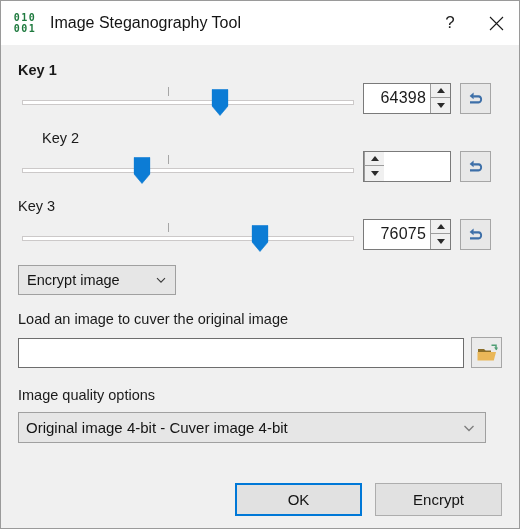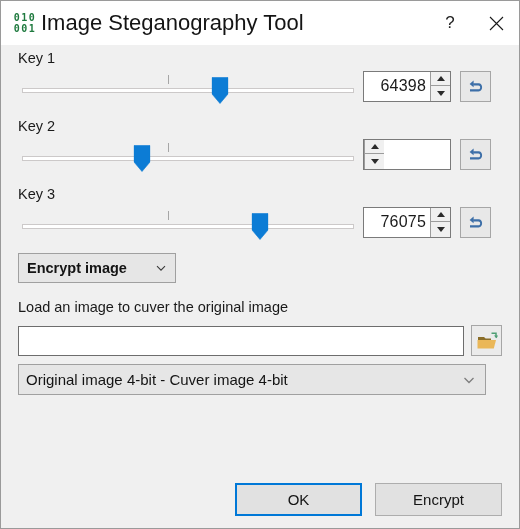--- a/index.html
+++ b/index.html
@@ -47,23 +47,23 @@
   }
   .app-icon .bits {
     font-family: "DejaVu Sans Mono", monospace;
     font-size: 10px;
     font-weight: bold;
     color: #1f7a3f;
     letter-spacing: 1.5px;
     line-height: 11px;
   }
   .title-text {
-    font-size: 22px;
+    font-size: 16px;
     color: #141414;
-    margin-left: 3px;
+    margin-left: 12px;
     white-space: nowrap;
   }
   .title-buttons {
     margin-left: auto;
     display: flex;
     align-items: center;
     height: 44px;
   }
   .title-btn {
     width: 46px;
@@ -207,21 +207,21 @@
     height: 30px;
     box-sizing: border-box;
     background: #e6e6e6;
     border: 1px solid #a0a0a0;
     display: flex;
     align-items: center;
     padding: 0 8px;
     font-size: 14.5px;
     color: #141414;
   }
-  .combo-small .combo-text { flex: 1 1 auto; font-weight: bold; }
+  .combo-small .combo-text { flex: 1 1 auto; }
   .chevron {
     width: 12px;
     height: 12px;
     flex: 0 0 auto;
   }
   .chevron svg { display: block; }
 
   
   .path-row {
     display: flex;
@@ -290,22 +290,22 @@
     display: flex;
     align-items: center;
     justify-content: center;
     cursor: default;
     padding: 12px;
   }
   .dlg-btn.primary {
     border: 2px solid #0078d7;
   }
 
-  .lbl-key1 { margin-top: 4px; }
-  .lbl-key2 { margin-top: 12px; }
+  .lbl-key1 { margin-top: 16px; font-weight: bold; }
+  .lbl-key2 { margin-top: 12px; margin-left: 24px; }
   .lbl-key3 { margin-top: 12px; }
   .lbl-load { margin-top: 15px; }
   .lbl-quality { margin-top: 18px; }
   .combo-small-wrap { margin-top: 12px; }
   .path-row { margin-top: 9px; }
   .combo-wide-wrap { margin-top: 8px; }
 </style>
 </head>
 <body>
 
@@ -453,20 +453,21 @@
           <svg width="22" height="20" viewBox="0 0 22 20">
             <path d="M2,6 L8,6 L9.6,7.6 L15,7.6 L15,10 L2,10 Z" fill="#8a6d28"></path>
             <path d="M1.5,9 L20,9 L17.8,17.5 L1.5,17.5 Z" fill="#eab758"></path>
             <path d="M15.5,2.2 L20,2.2 L20,6.4" stroke="#4f9e74" stroke-width="1.5" fill="none"></path>
             <path d="M20.6,7.3 L17.9,4.6 L22,4.6 Z" fill="#4f9e74"></path>
           </svg>
         </span>
       </div>
     </div>
 
+    <div class="field-label lbl-quality">Image quality options</div>
     <div class="combo-wide-wrap">
       <div class="combo-wide">
         <span class="combo-text">Original image 4-bit - Cuver image 4-bit</span>
         <span class="chevron-lg">
           <svg width="14" height="14" viewBox="0 0 14 14">
             <path d="M2.5,5 L7,9.5 L11.5,5" stroke="#7d7d7d" stroke-width="1.3" fill="none"></path>
           </svg>
         </span>
       </div>
     </div>

